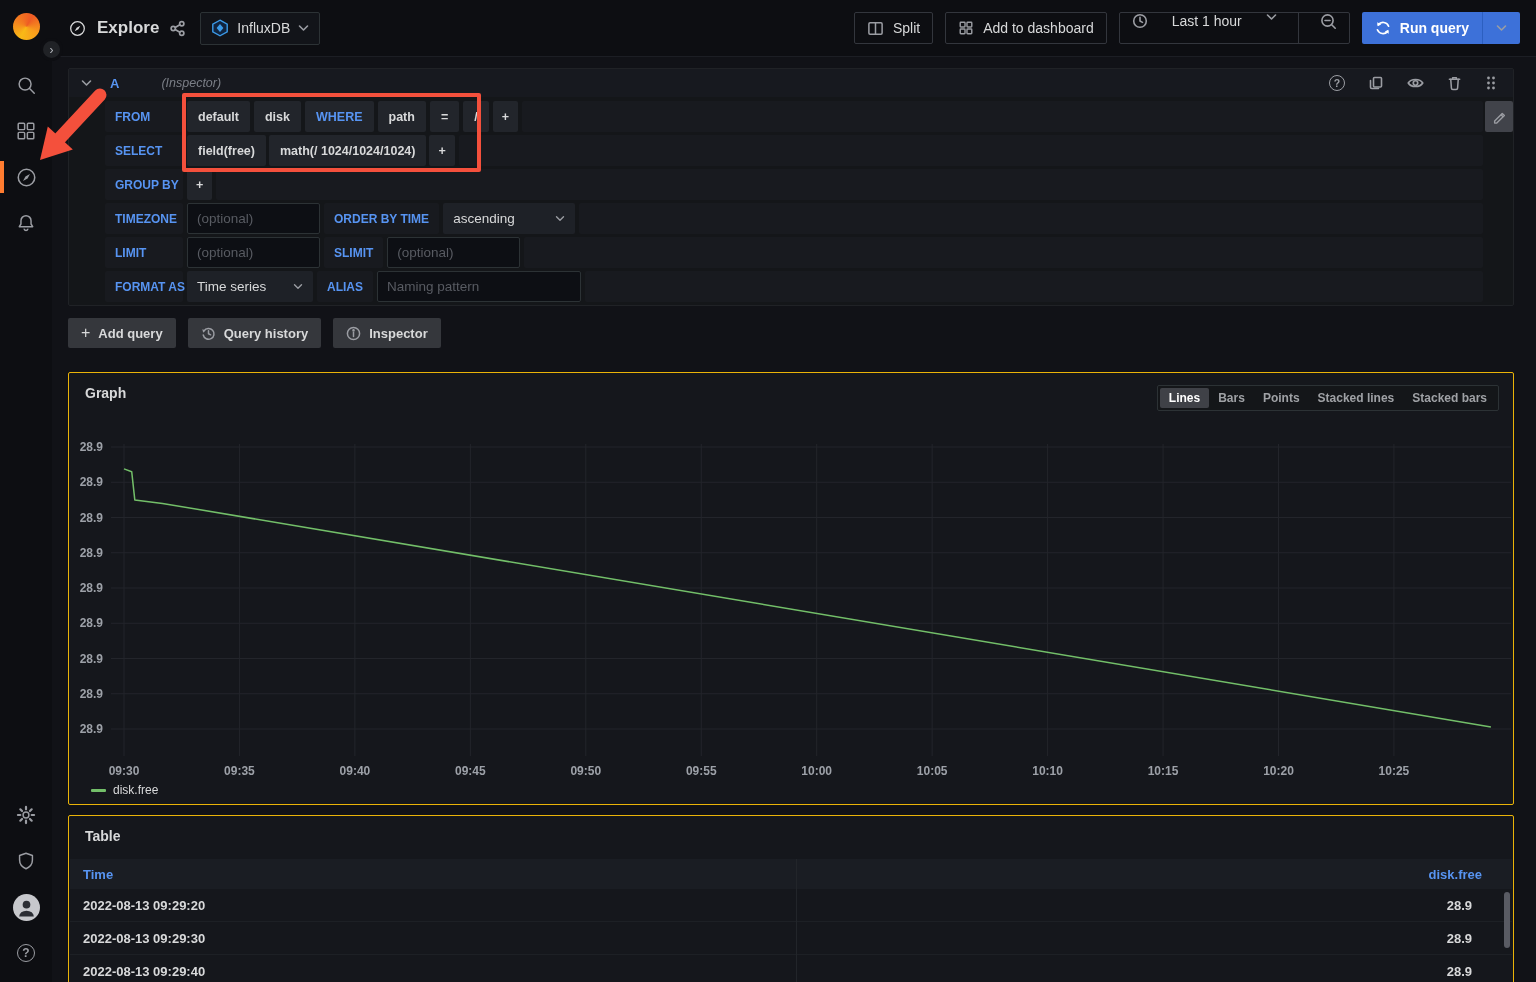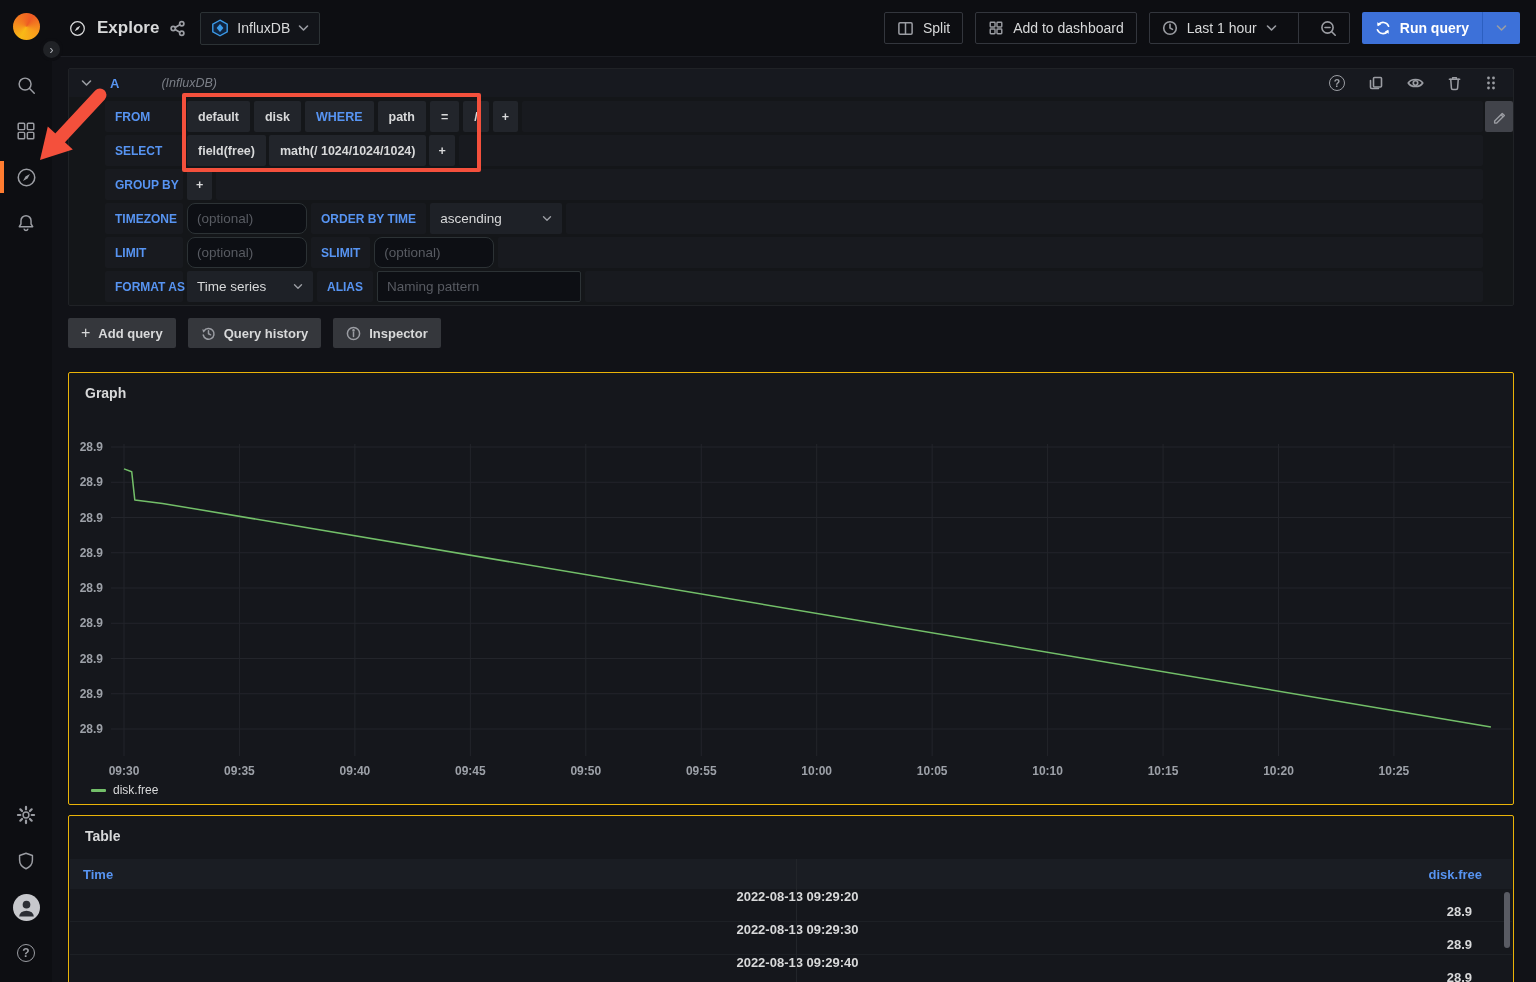--- a/index.html
+++ b/index.html
@@ -31,21 +31,21 @@
     border-bottom:1px solid #1c1e24; display:flex; align-items:center; padding:0 16px; z-index:20; }
   .page-title { font-size:17px; font-weight:600; color:#d8d9da; margin:0 10px 0 10px; }
   .ds-picker { margin-left:14px; height:33px; display:flex; align-items:center; gap:8px;
     border:1px solid #2c3235; border-radius:2px; padding:0 10px; background:#121419; cursor:pointer; }
   .ds-picker .ds-name { font-size:14px; font-weight:500; }
   .nav-right { margin-left:auto; display:flex; align-items:center; gap:12px; }
   .btn-outline { height:32px; display:inline-flex; align-items:center; gap:9px; padding:0 12px;
     border:1px solid #33363d; border-radius:2px; font-size:14px; font-weight:500; color:#d8d9da;
     background:transparent; cursor:pointer; }
   .grp { padding:0; }
-  .grp .seg-part { height:100%; display:inline-flex; align-items:center; gap:9px; padding:0 12px; cursor:pointer; }
+  .grp .seg-part { height:100%; display:inline-flex; align-items:flex-start; gap:24px; padding:0 12px; cursor:pointer; }
   .grp .divider { width:1px; height:100%; background:#33363d; }
   .btn-run { height:32px; display:inline-flex; align-items:center; border-radius:2px;
     background:#3d71d9; color:#fff; font-size:14px; font-weight:600; cursor:pointer; }
   .btn-run .seg-part { padding:15px 13px; display:inline-flex; align-items:center; gap:9px; height:100%; }
   .btn-run .divider { width:1px; height:100%; background:#2c5fc0; }
 
   
   .query-card { position:absolute; left:68px; top:68px; width:1446px; height:238px;
     background:#141619; border:1px solid #202226; border-radius:2px; }
   .q-header { height:28px; background:#17191f; display:flex; align-items:center; padding:0 12px; gap:10px; }
@@ -58,21 +58,21 @@
     display:flex; align-items:center; padding:0 10px; border-radius:2px; white-space:nowrap; }
   .qlabel.w1 { width:78px; }
   .segment { background:#22252b; color:#d8d9da; font-size:12.5px; font-weight:700;
     display:flex; align-items:center; padding:0 11px; border-radius:2px; cursor:pointer; white-space:nowrap; }
   .segment.keyword { color:#5794f2; }
   .segment.add { padding:0 9px; }
   .qfill { flex:1; background:#181a1f; border-radius:2px; }
   .qinput { background:#0d0f14; border:1px solid #2c3235; border-radius:2px; color:#d8d9da;
     font-size:13.5px; padding:0 9px; font-family:inherit; }
   .qinput::placeholder { color:#585b62; }
-  .qinput.w120 { width:120px;border-radius:8px; }
+  .qinput.w120 { width:133px; }
   .qinput.w204 { width:204px; }
   .qselect { background:#1e2127; border-radius:2px; display:flex; align-items:center;
     justify-content:space-between; padding:0 10px; font-size:13.5px; color:#d8d9da; cursor:pointer; }
   .qselect.w132 { width:132px; }
   .qselect.w126 { width:126px; }
   .pencil-btn { position:absolute; right:-30px; top:0; width:28px; height:31px; background:#41434a;
     border-radius:2px; display:flex; align-items:center; justify-content:center; cursor:pointer; }
 
   .actions-row { position:absolute; left:68px; top:318px; display:flex; gap:12px; }
   .btn-secondary { height:30px; background:#35373c; border-radius:2px; color:#d8d9da; font-size:13px;
@@ -93,21 +93,21 @@
   .legend-name { font-size:12px; color:#d8d9da; }
 
   
   .table-panel { top:815px; height:200px; }
   .thead { position:absolute; left:1px; right:1px; top:43px; height:30px; background:#1a1d23;
     display:flex; align-items:center; }
   .th { font-size:13px; font-weight:700; color:#5794f2; cursor:pointer; }
   .th.time { padding-left:13px; }
   .th.val { margin-left:auto; padding-right:30px; }
   .tbody { position:absolute; left:1px; right:1px; top:73px; }
-  .trow { height:33px; display:flex; align-items:center; border-bottom:1px solid #1d2025;flex-direction:column; }
+  .trow { height:33px; display:flex; align-items:center; border-bottom:1px solid #1d2025; }
   .td { font-size:13px; font-weight:600; color:#d8d9da; }
   .td.time { padding-left:13px; }
   .td.val { margin-left:auto; padding-right:40px; }
   .col-divider { position:absolute; left:727px; top:43px; bottom:0; width:1px; background:#22252a; }
   .scroll-thumb { position:absolute; right:3px; top:76px; width:6px; height:56px; background:#595b63;
     border-radius:3px; cursor:pointer; }
 
   
   .anno-box { position:absolute; left:182px; top:93px; width:299px; height:79px;
     border:4px solid #f4503c; border-radius:2px; z-index:40; pointer-events:none; }
@@ -292,21 +292,21 @@
 </div>
 
 <div class="query-card">
   <div class="q-header">
     <span class="icon">
       <svg class="i" width="11" height="8" viewBox="0 0 10 8">
           <polyline points="1,2 5,6 9,2"></polyline>
         </svg>
     </span>
     <span class="q-ref">A</span>
-    <span class="q-hint">(InfluxDB)</span>
+    <span class="q-hint">(Inspector)</span>
     <div class="q-header-icons">
       <span class="qmark">?</span>
       <span class="icon">
         <svg class="i" width="16" height="16" viewBox="0 0 16 16">
             <rect x="5.5" y="2.5" width="8" height="9.5" rx="1"></rect>
             <path d="M10.5 13.5 H3.8 a1.3 1.3 0 0 1 -1.3 -1.3 V5.5"></path>
           </svg>
       </span>
       <span class="icon">
         <svg class="i" width="17" height="14" viewBox="0 0 16 12">
@@ -427,20 +427,27 @@
           <line x1="8" y1="7" x2="8" y2="11.3"></line>
           <circle cx="8" cy="4.7" r="0.6" fill="#9b9da3"></circle>
         </svg>
     </span>
     <span>Inspector</span>
   </div>
 </div>
 
 <div class="panel graph-panel">
   <div class="panel-title">Graph</div>
+  <div class="modes" id="modes">
+      <div class="mode active">Lines</div>
+      <div class="mode">Bars</div>
+      <div class="mode">Points</div>
+      <div class="mode">Stacked lines</div>
+      <div class="mode">Stacked bars</div>
+    </div>
   <svg id="chart-svg" width="1444" height="431" viewBox="0 0 1444 431">
       <line x1="55" y1="71" x2="55" y2="383" stroke="#23252b" stroke-width="1"></line>
       <line x1="170.45" y1="71" x2="170.45" y2="383" stroke="#23252b" stroke-width="1"></line>
       <line x1="285.9" y1="71" x2="285.9" y2="383" stroke="#23252b" stroke-width="1"></line>
       <line x1="401.35" y1="71" x2="401.35" y2="383" stroke="#23252b" stroke-width="1"></line>
       <line x1="516.8" y1="71" x2="516.8" y2="383" stroke="#23252b" stroke-width="1"></line>
       <line x1="632.25" y1="71" x2="632.25" y2="383" stroke="#23252b" stroke-width="1"></line>
       <line x1="747.7" y1="71" x2="747.7" y2="383" stroke="#23252b" stroke-width="1"></line>
       <line x1="863.15" y1="71" x2="863.15" y2="383" stroke="#23252b" stroke-width="1"></line>
       <line x1="978.6" y1="71" x2="978.6" y2="383" stroke="#23252b" stroke-width="1"></line>

